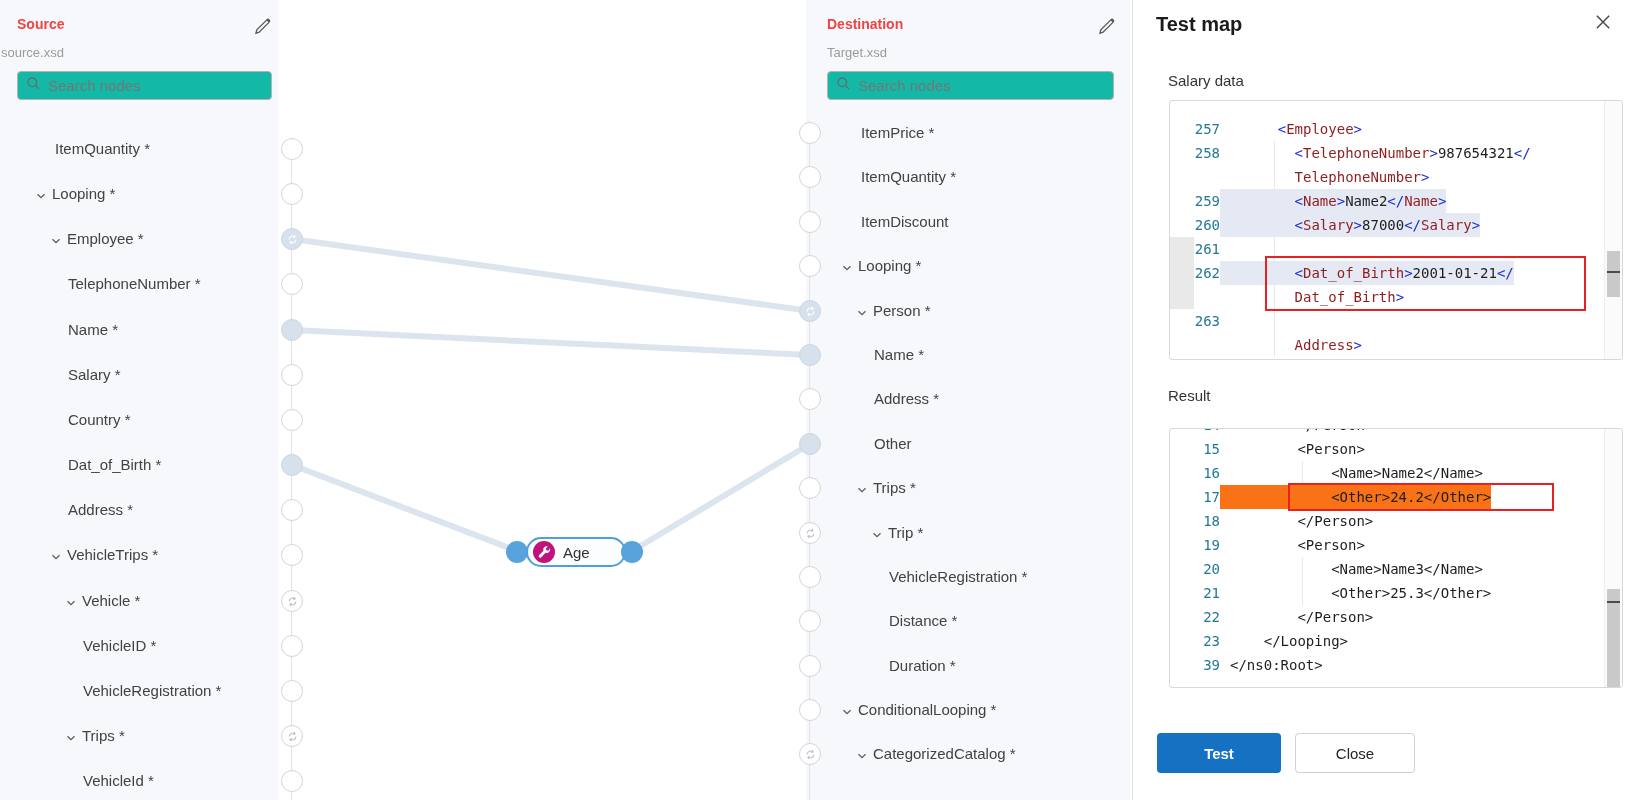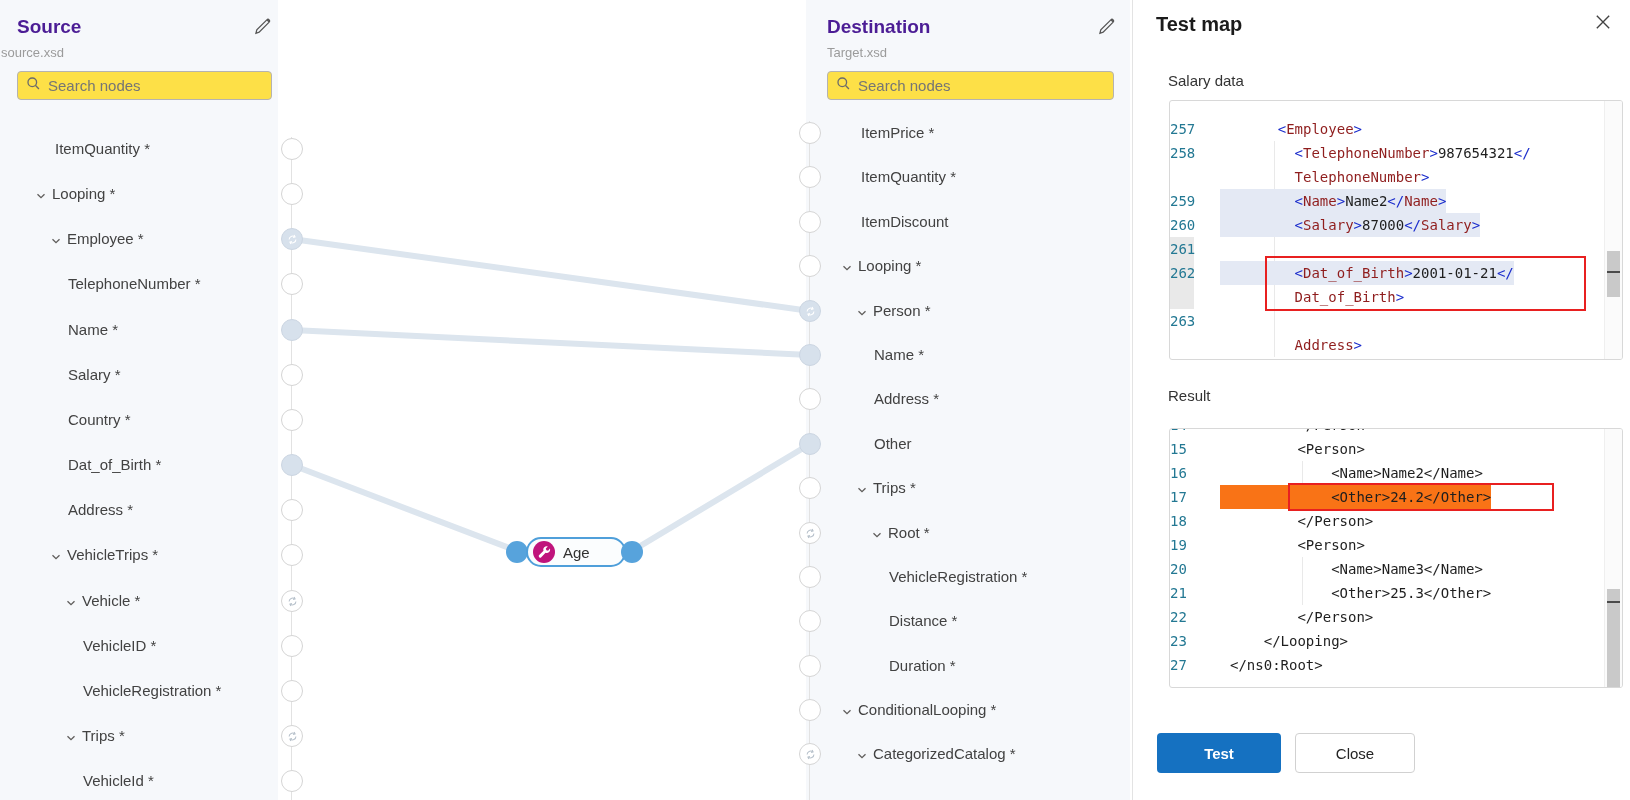--- a/index.html
+++ b/index.html
@@ -4,31 +4,31 @@
 <style>
   * { margin:0; padding:0; box-sizing:border-box; }
   body { background:#ffffff; }
   .stage { position:relative; width:1630px; height:800px; background:#ffffff;
            font-family:"Liberation Sans", sans-serif; overflow:hidden; }
 
   
   .panel { position:absolute; top:0; bottom:0; background:#f6f8fb; z-index:0; }
   .panel.source { left:0; width:278px; }
   .panel.dest   { left:806px; width:324px; }
-  .panel-title { position:absolute; font-size:19px; font-weight:600; color:#4c1d95; }
+  .panel-title { position:absolute; font-size:14px; font-weight:600; color:#ef4444; }
   .source .panel-title { left:17px; top:16px; }
   .dest   .panel-title { left:21px; top:16px; }
   .panel-file { position:absolute; font-size:13px; color:#9b9b9b; }
   .source .panel-file { left:1px; top:45px; }
   .dest   .panel-file { left:21px; top:45px; }
   .icon-btn { position:absolute; width:24px; height:24px; border:none; background:transparent;
               cursor:pointer; color:#555; display:flex; align-items:center; justify-content:center; }
   .source .edit-btn { left:250px; top:16px; }
   .dest   .edit-btn { left:288px; top:16px; }
-  .searchbox { position:absolute; top:71px; height:29px; background:#fde047; border:1px solid #b5b3b1;
+  .searchbox { position:absolute; top:71px; height:29px; background:#14b8a6; border:1px solid #b5b3b1;
                border-radius:4px; display:flex; align-items:center; padding:0 8px; gap:7px; }
   .source .searchbox { left:17px; width:255px; }
   .dest   .searchbox { left:21px; width:287px; }
   .searchbox svg { flex:0 0 auto; color:#6b6b6b; }
   .searchbox input { border:none; outline:none; background:transparent; font-size:15px;
                      color:#333; width:100%; font-family:"Liberation Sans",sans-serif; }
   .searchbox input::placeholder { color:#757575; }
 
   
   .tree { position:absolute; left:0; top:0; right:0; bottom:0; }
@@ -69,21 +69,21 @@
   .lbl-sample { top:72px; } .lbl-result { top:387px; }
 
   .editor { position:absolute; left:36px; width:454px; height:260px; border:1px solid #d8d8d8;
             border-radius:3px; background:#fff; overflow:hidden; }
   .ed-sample { top:100px; } .ed-result { top:428px; }
   .code { position:absolute; left:0; top:0; right:18px; }
   .ed-sample .code { margin-top:16px; }
   .ed-result .code { margin-top:-16px; }
   .crow { display:flex; height:24px; line-height:24px; font-family:"DejaVu Sans Mono",monospace;
           font-size:14px; color:#1e1e1e; white-space:pre; }
-  .lnum { flex:0 0 50px; color:#237893; }
+  .lnum { flex:0 0 50px; text-align:right; color:#237893; }
   .ctext { padding-left:24px; }
   .ed-result .ctext { padding-left:10px; }
   .pb { color:#1a2ccc; }   
   .pt { color:#8f1d1d; }   
   .crow.hl  .ctext { background:#e4e9f4; }
   .crow.sel .ctext { background:#f97316; }
   .gutter-block { position:absolute; left:0; top:136px; width:24px; height:72px; background:#e9e9e9; }
   .guide { position:absolute; width:1px; background:#e9e9e9; }
   .g-sample { left:104px; top:40px; height:216px; }
   .g-res-1 { left:132px; top:32px; height:48px; }
@@ -246,21 +246,21 @@
         <div class="tree-row" style="top: 476px;">
           <span class="chev" style="left: 50px;"><svg width="12" height="12" viewBox="0 0 12 12" fill="none" stroke="currentColor" stroke-width="1.3">
               <path d="M2.5 4.2 6 7.7 9.5 4.2"></path>
             </svg></span>
           <span class="lbl" style="left: 67px;">Trips *</span>
         </div>
         <div class="tree-row" style="top: 521px;">
           <span class="chev" style="left: 65px;"><svg width="12" height="12" viewBox="0 0 12 12" fill="none" stroke="currentColor" stroke-width="1.3">
               <path d="M2.5 4.2 6 7.7 9.5 4.2"></path>
             </svg></span>
-          <span class="lbl" style="left: 82px;">Root *</span>
+          <span class="lbl" style="left: 82px;">Trip *</span>
         </div>
         <div class="tree-row" style="top: 565px;">
           <span class="lbl" style="left: 83px;">VehicleRegistration *</span>
         </div>
         <div class="tree-row" style="top: 609px;">
           <span class="lbl" style="left: 83px;">Distance *</span>
         </div>
         <div class="tree-row" style="top: 654px;">
           <span class="lbl" style="left: 83px;">Duration *</span>
         </div>
@@ -417,21 +417,21 @@
           <div class="crow"><span class="lnum">14</span><span class="ctext">        &lt;/Person&gt;</span></div>
           <div class="crow"><span class="lnum">15</span><span class="ctext">        &lt;Person&gt;</span></div>
           <div class="crow"><span class="lnum">16</span><span class="ctext">            &lt;Name&gt;Name2&lt;/Name&gt;</span></div>
           <div class="crow sel"><span class="lnum">17</span><span class="ctext">            &lt;Other&gt;24.2&lt;/Other&gt;</span></div>
           <div class="crow"><span class="lnum">18</span><span class="ctext">        &lt;/Person&gt;</span></div>
           <div class="crow"><span class="lnum">19</span><span class="ctext">        &lt;Person&gt;</span></div>
           <div class="crow"><span class="lnum">20</span><span class="ctext">            &lt;Name&gt;Name3&lt;/Name&gt;</span></div>
           <div class="crow"><span class="lnum">21</span><span class="ctext">            &lt;Other&gt;25.3&lt;/Other&gt;</span></div>
           <div class="crow"><span class="lnum">22</span><span class="ctext">        &lt;/Person&gt;</span></div>
           <div class="crow"><span class="lnum">23</span><span class="ctext">    &lt;/Looping&gt;</span></div>
-          <div class="crow"><span class="lnum">27</span><span class="ctext">&lt;/ns0:Root&gt;</span></div>
+          <div class="crow"><span class="lnum">39</span><span class="ctext">&lt;/ns0:Root&gt;</span></div>
         </div>
       <div class="red-box rb-result"></div>
       <div class="sb sb-result">
         <div class="thumb">
             <div class="thumb-mark"></div>
           </div>
       </div>
     </div>
 
     <button class="btn-test">Test</button>

